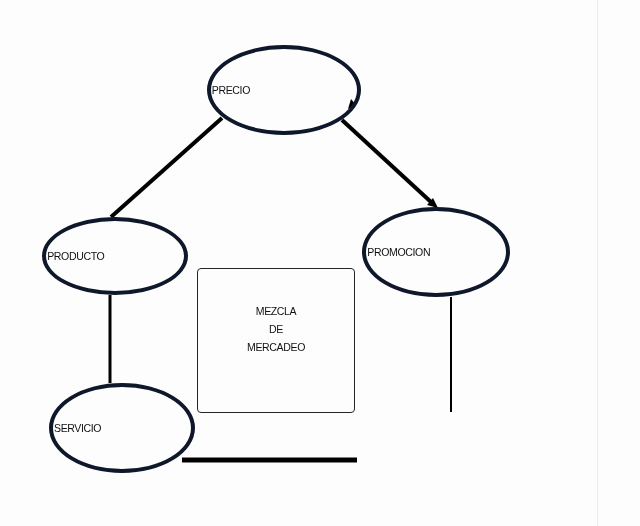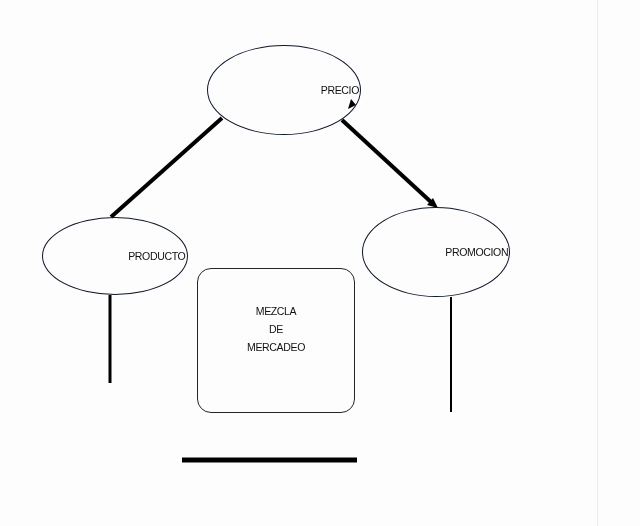--- a/index.html
+++ b/index.html
@@ -17,43 +17,43 @@
   }
   .connector-layer {
     position: absolute;
     left: 0;
     top: 0;
     width: 640px;
     height: 526px;
   }
   .node {
     position: absolute;
-    border: 1px solid #0f172a;
+    border: 4px solid #0f172a;
     border-radius: 50%;
     background: transparent;
     display: flex;
     align-items: center;
-    justify-content: flex-end;
+    justify-content: flex-start;
     box-sizing: border-box;
   }
   .node-label {
     font-size: 11px;
     letter-spacing: -0.4px;
     color: #111111;
     white-space: nowrap;
     transform: scaleX(0.96);
   }
   .center-box {
     position: absolute;
     left: 197px;
     top: 268px;
     width: 158px;
     height: 145px;
     border: 1px solid #262626;
-    border-radius: 14px;
+    border-radius: 4px;
     background: transparent;
     box-sizing: border-box;
     text-align: center;
     padding-top: 33px;
   }
   .center-box .box-line {
     display: block;
     font-size: 11px;
     letter-spacing: -0.4px;
     line-height: 18px;
@@ -95,20 +95,23 @@
   </div>
 
   <div class="node node-promocion">
     <span class="node-label">PROMOCION</span>
   </div>
 
   <div class="node node-producto">
     <span class="node-label">PRODUCTO</span>
   </div>
 
+  <div class="node node-servicio">
+    <span class="node-label">SERVICIO</span>
+  </div>
 
 
   <div class="center-box">
     <span class="box-line">MEZCLA</span>
     <span class="box-line">DE</span>
     <span class="box-line">MERCADEO</span>
   </div>
 
 </div>
 

